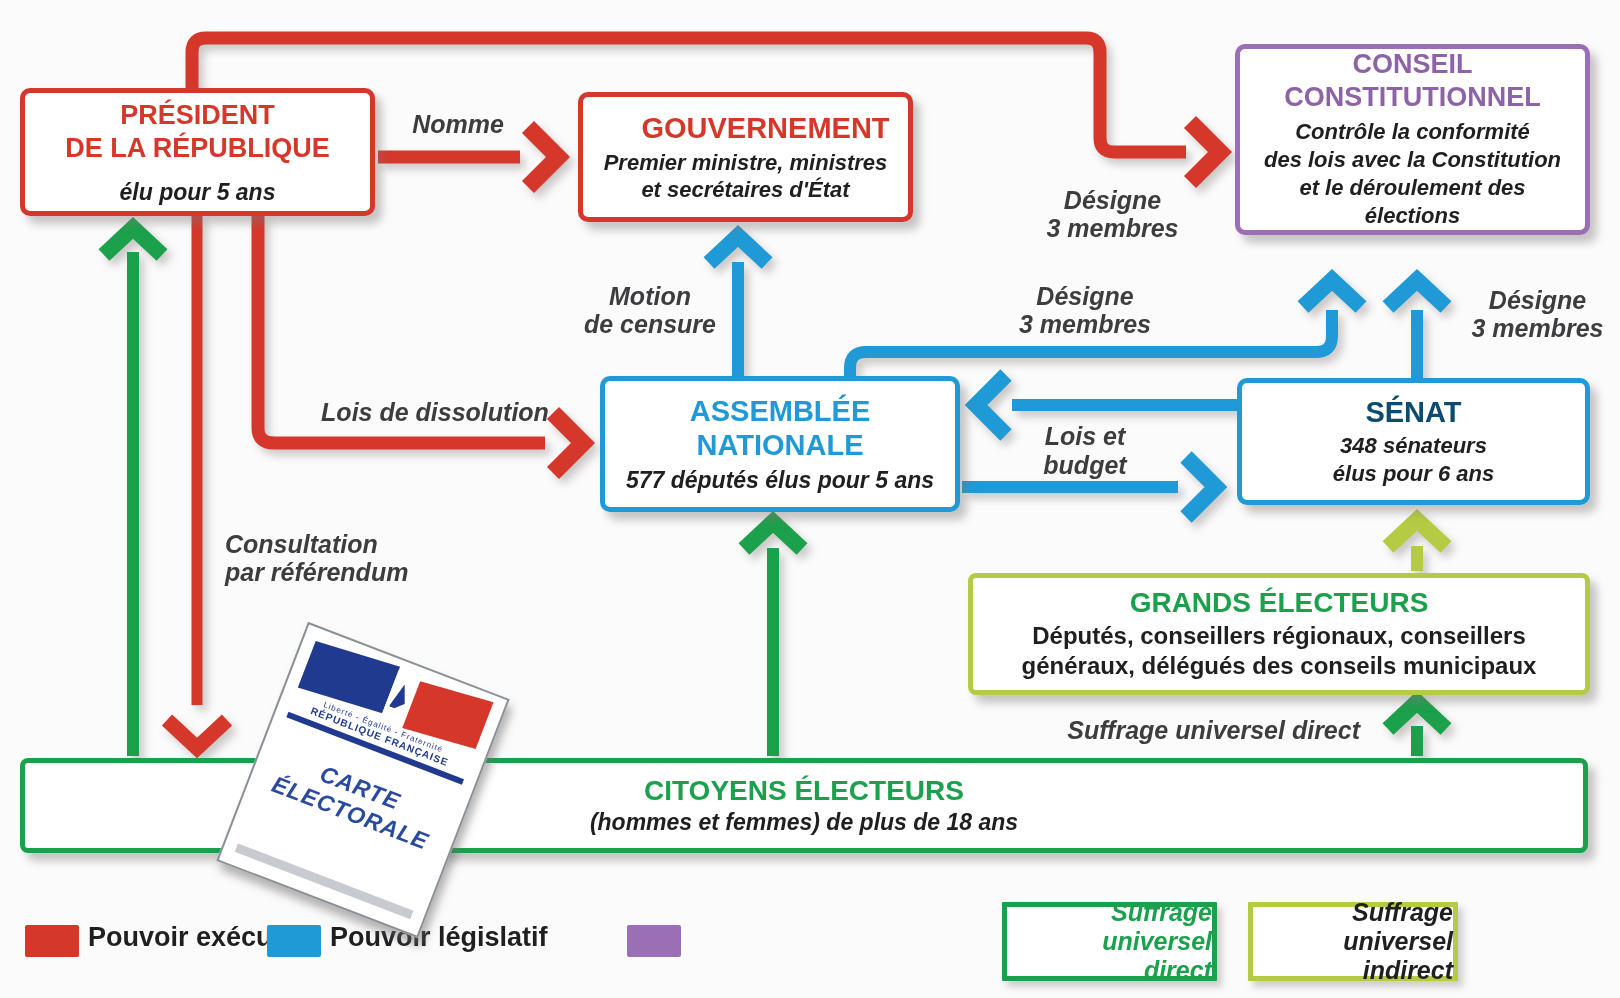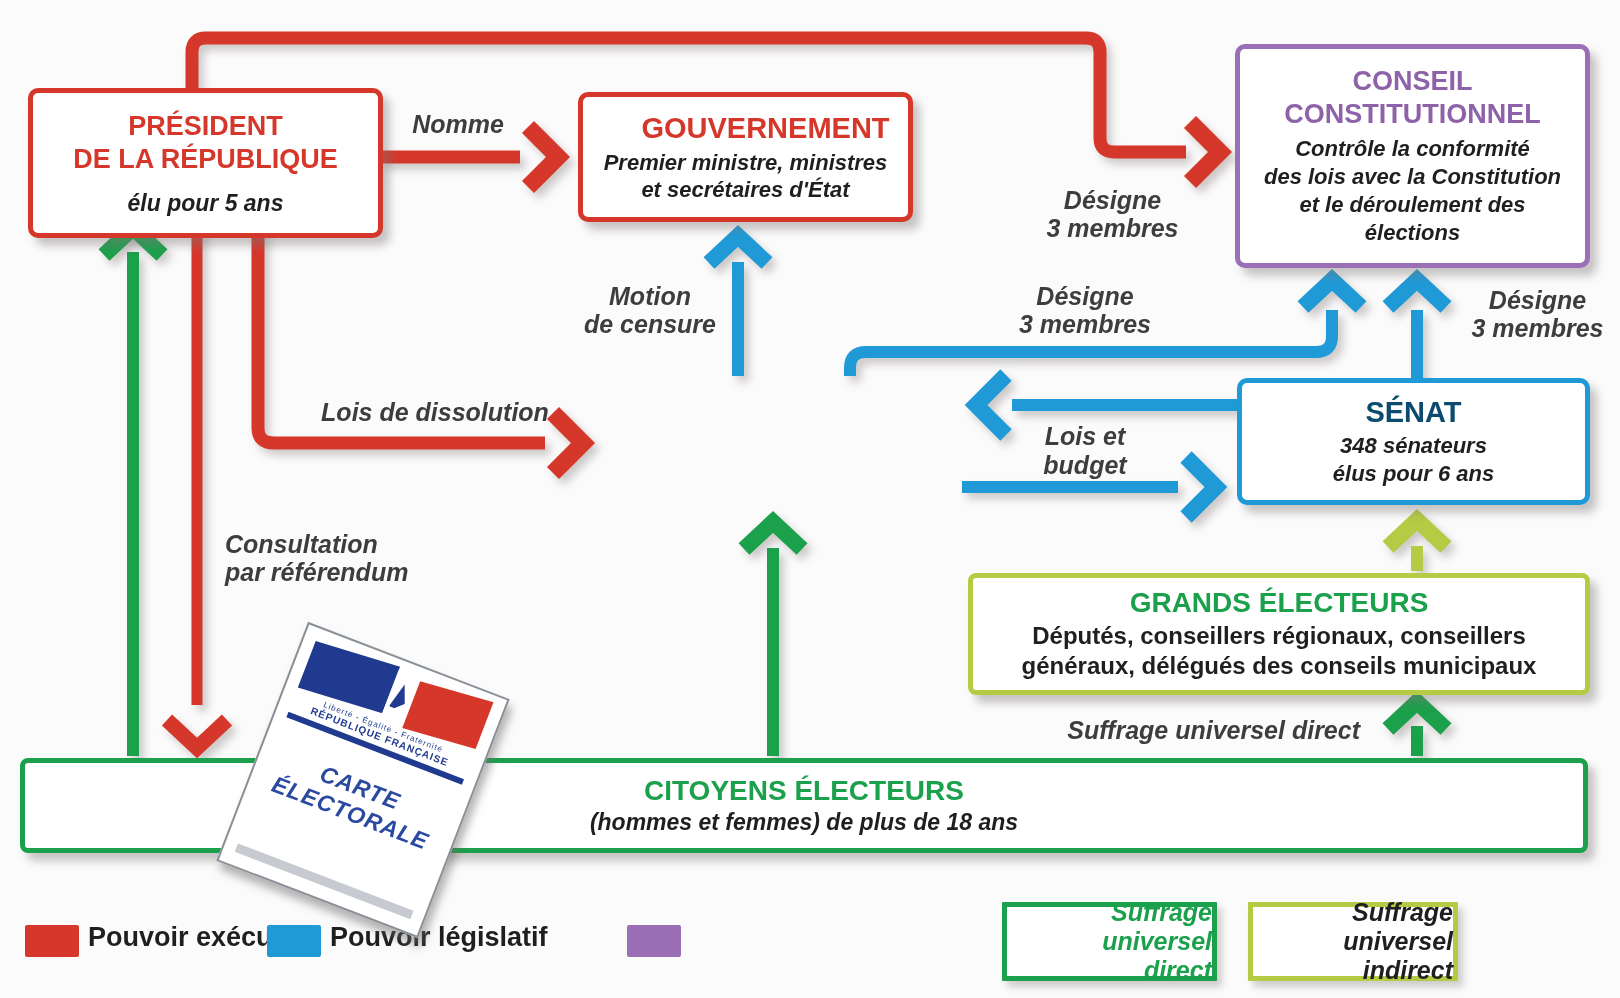--- a/index.html
+++ b/index.html
@@ -78,41 +78,46 @@
       <path stroke-width="12" d="M1417 756 V726"></path>
       <path stroke-width="16" d="M1388 729 L1417 702 L1446 729"></path>
     </g>
 
     <g stroke="#b5cb44" fill="none" stroke-linejoin="miter">
       <path stroke-width="12" d="M1417 571 V546"></path>
       <path stroke-width="16" d="M1388 547 L1417 520 L1446 547"></path>
     </g>
   </svg>
 
-  <div class="box" style="left:28px;top:88px;width:355px;height:150px;border-color:#d6372b;">
+  <div class="box" style="left:20px;top:88px;width:355px;height:128px;border-color:#d6372b;">
     <div class="box-title" style="color:#d6372b;font-size:27px;line-height:33px;">PRÉSIDENT
 DE LA RÉPUBLIQUE</div>
     <div class="box-sub" style="font-size:23px;margin-top:14px;">élu pour 5 ans</div>
   </div>
 
   <div class="box" style="left:578px;top:92px;width:335px;height:130px;border-color:#d6372b;">
     <div class="box-title" style="color:#d6372b;font-size:29px;line-height:33px;margin-left:40px;">GOUVERNEMENT</div>
     <div class="box-sub" style="font-size:22px;line-height:27px;margin-top:4px;">Premier ministre, ministres
 et secrétaires d'État</div>
   </div>
 
-  <div class="box" style="left:1235px;top:44px;width:355px;height:224px;border-color:#9b6fb5;">
+  <div class="box" style="left:1235px;top:44px;width:355px;height:191px;border-color:#9b6fb5;justify-content:flex-end;">
     <div class="box-title" style="color:#8e62a8;font-size:27px;line-height:33px;">CONSEIL
 CONSTITUTIONNEL</div>
     <div class="box-sub" style="font-size:22px;line-height:28px;margin-top:4px;">Contrôle la conformité
 des lois avec la Constitution
 et le déroulement des
 élections</div>
   </div>
 
+  <div class="box" style="left:600px;top:376px;width:360px;height:136px;border-color:#1f9ad6;">
+    <div class="box-title" style="color:#1f9ad6;font-size:29px;line-height:34px;">ASSEMBLÉE
+NATIONALE</div>
+    <div class="box-sub" style="font-size:23px;margin-top:5px;">577 députés élus pour 5 ans</div>
+  </div>
 
   <div class="box" style="left:1237px;top:378px;width:353px;height:127px;border-color:#1f9ad6;">
     <div class="box-title" style="color:#0c4a6e;font-size:29px;line-height:33px;">SÉNAT</div>
     <div class="box-sub" style="font-size:22px;line-height:28px;margin-top:3px;">348 sénateurs
 élus pour 6 ans</div>
   </div>
 
   <div class="box" style="left:968px;top:573px;width:622px;height:122px;border-color:#b5cb44;border-radius:8px;">
     <div class="box-title" style="color:#1ba04b;font-size:28px;line-height:32px;">GRANDS ÉLECTEURS</div>
     <div class="box-sub-upright" style="font-size:24px;line-height:30px;margin-top:2px;">Députés, conseillers régionaux, conseillers

